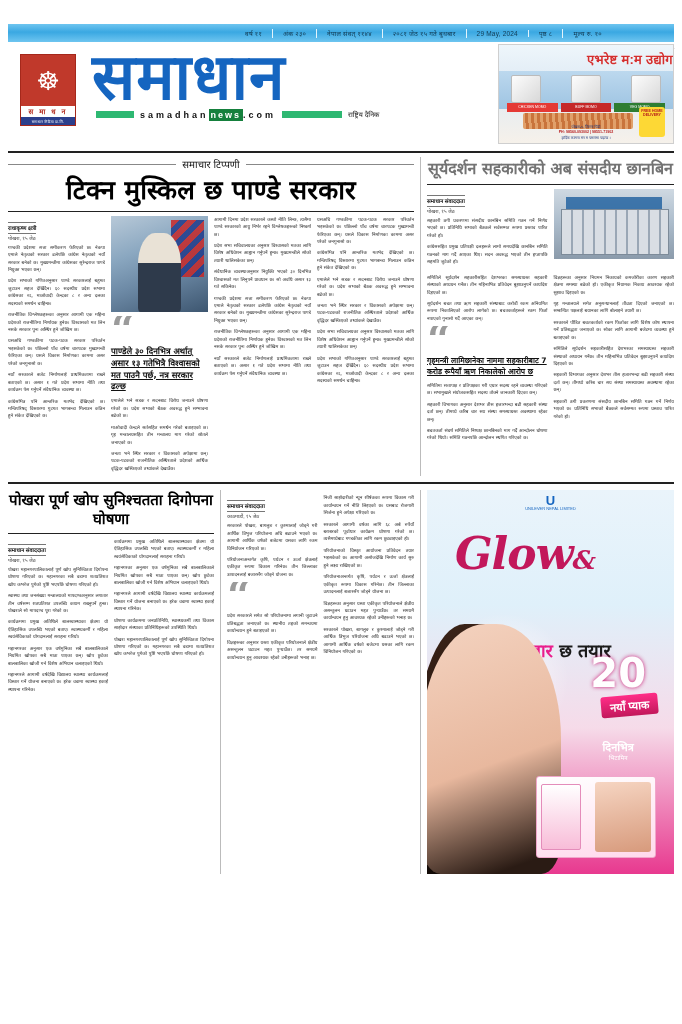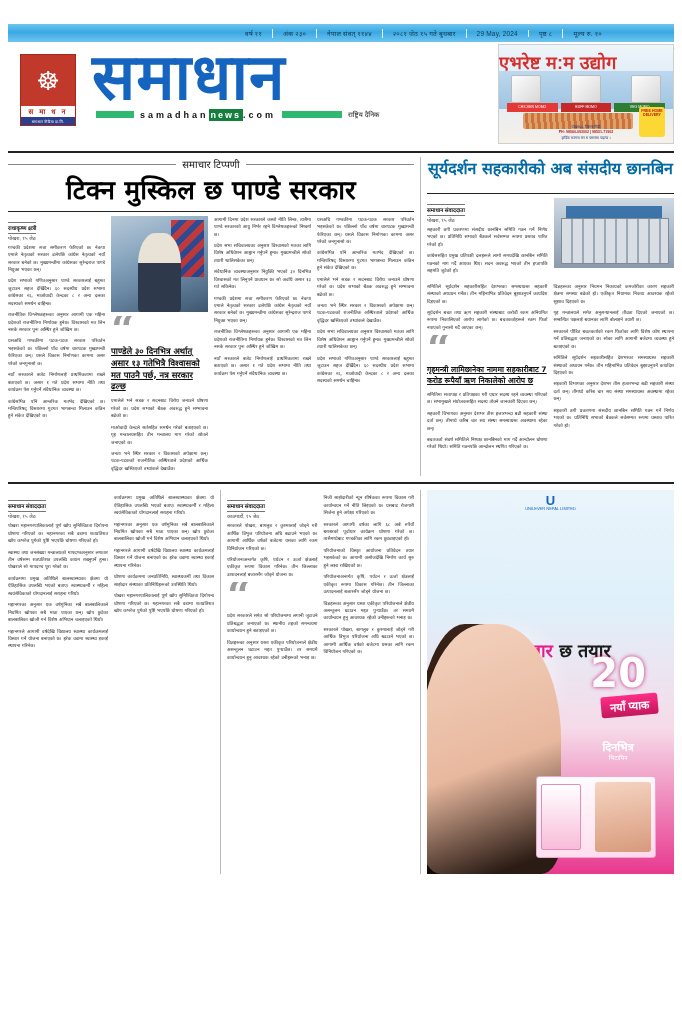--- a/index.html
+++ b/index.html
@@ -106,22 +106,22 @@
 
   .topad {
     position: absolute;
     right: 0; top: 2px;
     width: 176px; height: 100px;
     border: 1px solid #cfcfcf;
     background: linear-gradient(180deg,#eef6fb 0%, #dfeaf4 40%, #f6f1ea 100%);
     overflow: hidden;
   }
   .topad-title {
-    text-align: left; color: #d32f2f; font-weight: bold;
-    font-size: 18px; margin-top: 5px; letter-spacing: .3px;
+    text-align: right; color: #d32f2f; font-weight: bold;
+    font-size: 13px; margin-top: 5px; letter-spacing: .3px;
     text-shadow: 0 0 1px #fff;
   }
   .topad-mountains {
     position:absolute; left:0; right:0; top: 26px; height: 38px;
     background: linear-gradient(180deg,#bcd8ee, #9ec4e2);
   }
   .topad-packs { position:absolute; top: 30px; left: 12px; right: 12px; height: 30px;
     display:flex; justify-content:space-between; }
   .pack { width: 30px; height: 28px; background: linear-gradient(135deg,#fdfdfd,#d8d8d8);
     border: 1px solid #bbb; border-radius: 2px; }
@@ -156,22 +156,22 @@
 
   .headline-main {
     font-family: "DejaVu Sans", sans-serif;
     font-size: 26px; font-weight: bold; color: #000;
     text-align: center; line-height: 1.18; letter-spacing: .2px;
     padding: 2px 0 5px 0;
     border-bottom: 1px solid #222;
   }
   .headline-right {
     font-family: "DejaVu Sans", sans-serif;
-    font-size: 16px; font-weight: bold; color: #0369a1;
-    text-align: center; line-height: 1.25; padding: 2px 0 14px 0;
+    font-size: 16px; font-weight: bold; color: #737373;
+    text-align: center; line-height: 1.25; padding: 2px 0 5px 0;
     border-bottom: 1px solid #222;
   }
 
   .byline {
     font-size: 5.5px; font-weight: bold; color: #111;
     border-top: 1px solid #777; border-bottom: 1px solid #777;
     padding: 1px 0; margin-bottom: 1px; display: inline-block;
   }
   .byline-place { font-size: 5px; color: #444; margin-bottom: 3px; }
 
@@ -475,20 +475,21 @@
         </div>
       </div>
     </div>
   </div>
 
   <div class="rule" style="margin-top:6px;"></div>
 
   <div class="bottom-row">
 
     <div class="bot-left">
+      <div class="headline-bot">पोखरा पूर्ण खोप सुनिश्चतता दिगोपना घोषणा</div>
       <div class="cols-2">
         <div class="c">
           <div class="byline">समाधान संवाददाता</div>
           <div class="byline-place">पोखरा, १५ जेठ</div>
           <div class="bodytext">
             <p>पोखरा महानगरपालिकालाई पूर्ण खोप सुनिश्चितता दिगोपना घोषणा गरिएको छ। महानगरका सबै वडामा शतप्रतिशत खोप कभरेज पुगेको पुष्टि भएपछि घोषणा गरिएको हो।</p>
             <p>स्वास्थ्य तथा जनसंख्या मन्त्रालयको मापदण्डअनुसार लगातार तीन वर्षसम्म शतप्रतिशत उपलब्धि कायम राख्नुपर्ने हुन्छ। पोखराले सो मापदण्ड पूरा गरेको छ।</p>
             <p>कार्यक्रममा प्रमुख अतिथिले बालस्वास्थ्यका क्षेत्रमा यो ऐतिहासिक उपलब्धि भएको बताए। स्वास्थ्यकर्मी र महिला स्वयंसेविकाको योगदानलाई सराहना गरियो।</p>
             <p>महानगरका अनुसार एक वर्षमुनिका सबै बालबालिकाले नियमित खोपका सबै मात्रा पाएका छन्। खोप छुटेका बालबालिका खोजी गर्न विशेष अभियान चलाइएको थियो।</p>
             <p>महानगरले आगामी वर्षदेखि विद्यालय स्वास्थ्य कार्यक्रमलाई विस्तार गर्ने योजना बनाएको छ। हरेक वडामा स्वास्थ्य इकाई स्थापना गरिनेछ।</p>
@@ -536,20 +537,21 @@
       </div>
     </div>
 
     <div class="bot-right">
       <div class="gl-ad">
         <div class="gl-unilever">
           <span class="u">U</span>
           <span>UNILEVER NEPAL LIMITED</span>
         </div>
         <div class="gl-glowbeam"></div>
+        <div class="gl-glow"><span>Glow</span><span class="gl-amp">&amp;</span></div>
         <div class="gl-tag"><span>यो </span><span class="hi">निखार</span><span> छ तयार</span></div>
         <div class="gl-newpack">नयाँ प्याक</div>
         <div class="gl-hair"></div>
         <div class="gl-face"></div>
         <div class="gl-30">
           <div class="num">20</div>
           <div class="w1">दिनभित्र</div>
           <div class="w2">भिटामिन</div>
         </div>
         <div class="gl-pack">

